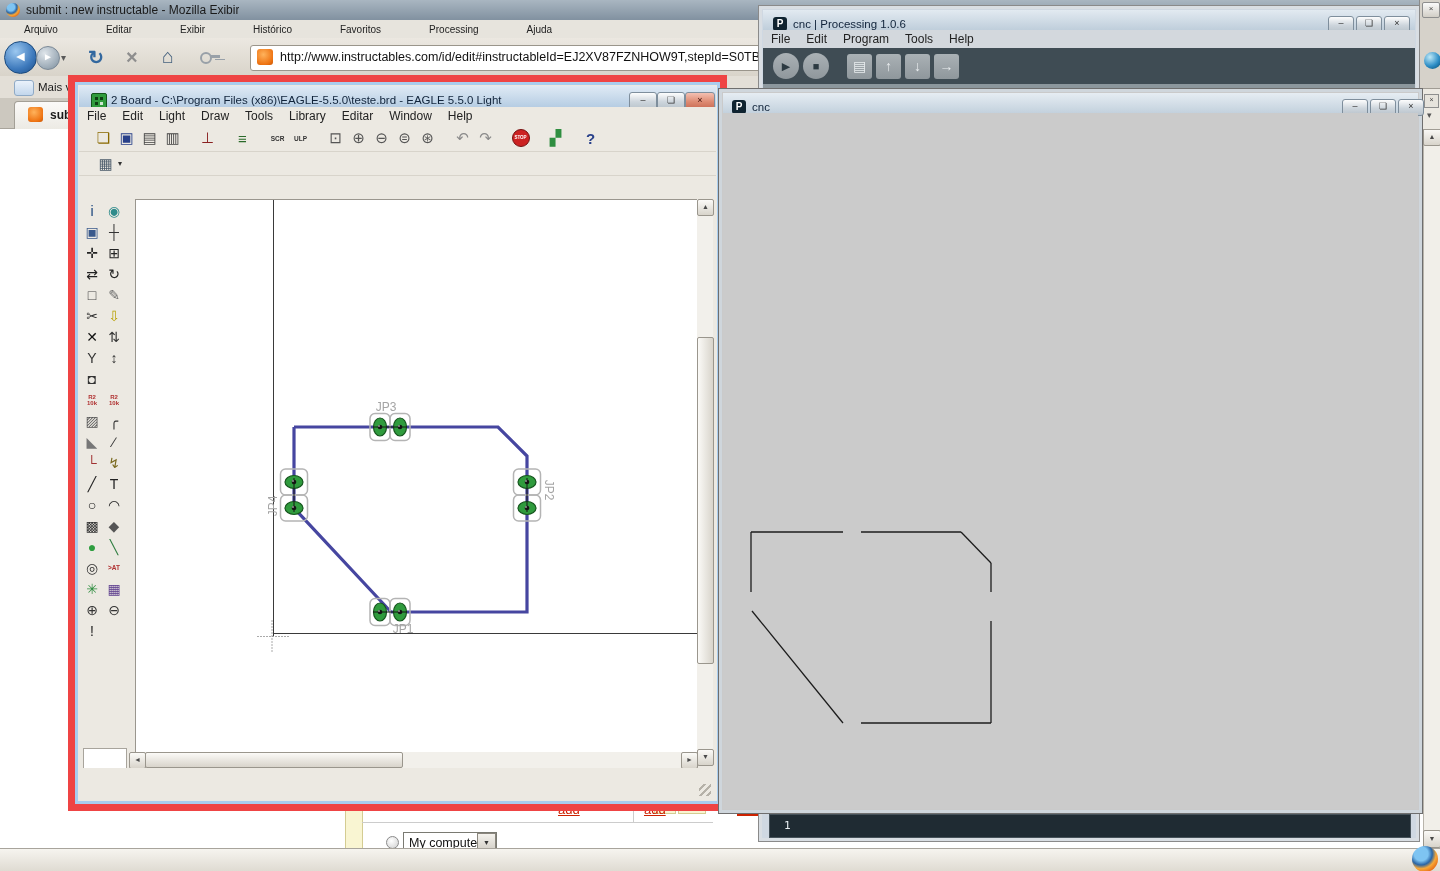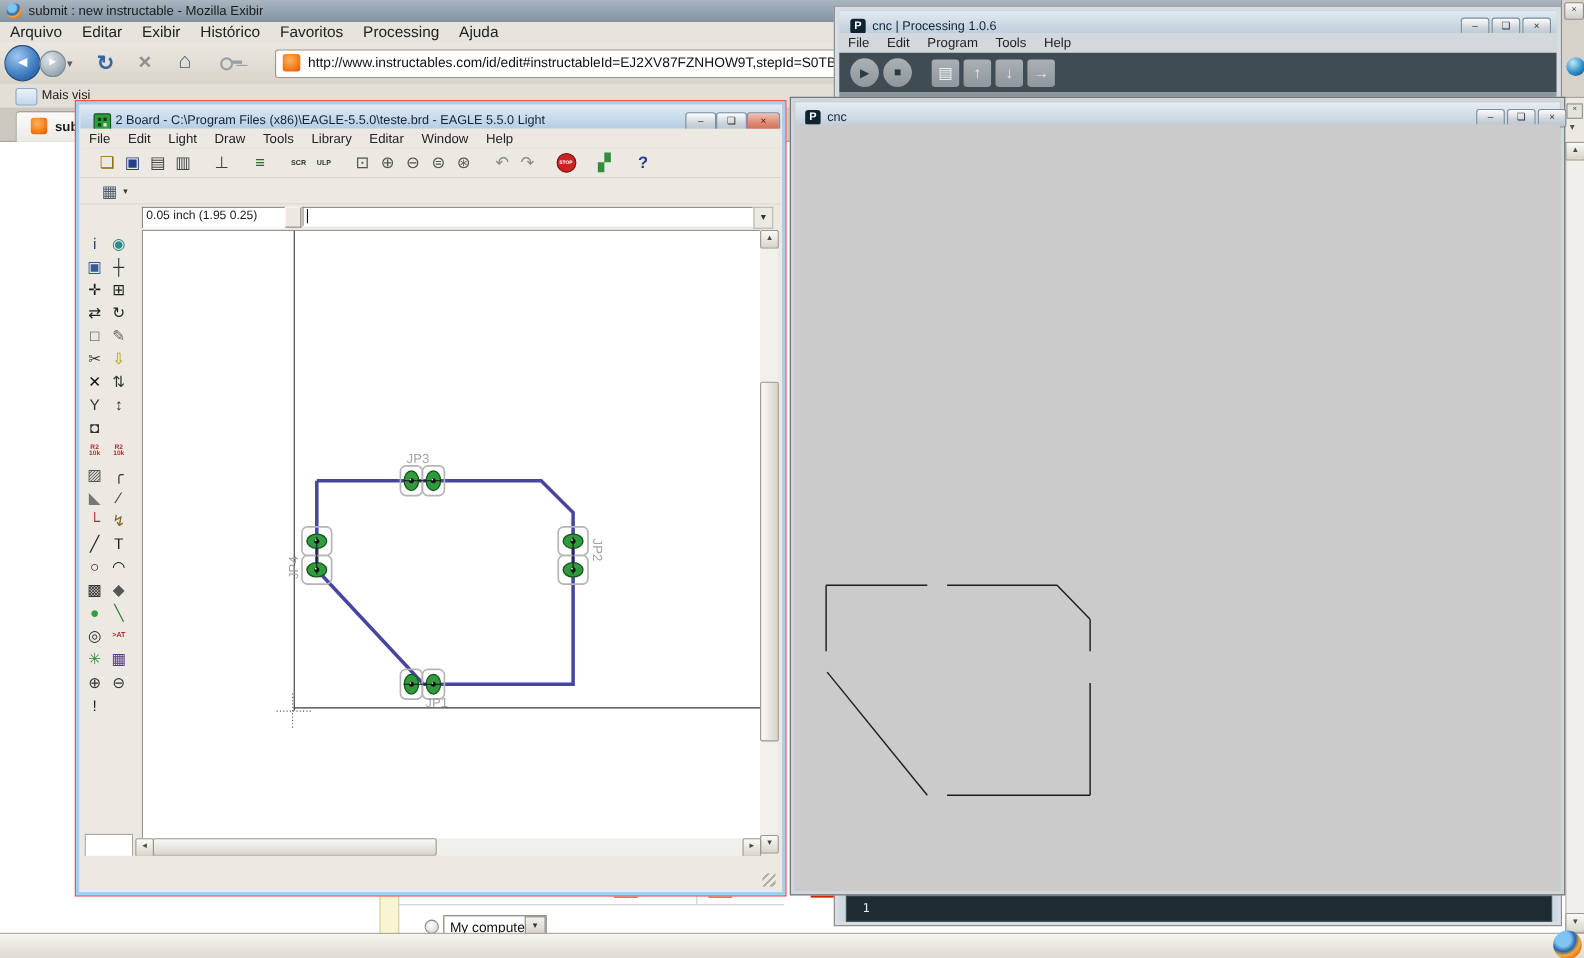--- a/index.html
+++ b/index.html
@@ -14,21 +14,21 @@
   .win-btn.close{background:linear-gradient(#f3c0b2,#dd8a72 55%,#c96a52);color:#41100a;}
   .sunken{border:1px solid;border-color:#8a867e #f8f6f2 #f8f6f2 #8a867e;background:#fff;}
   .raised{border:1px solid;border-color:#f8f6f2 #8a867e #8a867e #f8f6f2;}
   
   #ff-titlebar{left:0;top:0;width:1440px;height:20px;background:linear-gradient(#a9b6c1,#8191a0);
     border-bottom:1px solid #6c7c8a;}
   #ff-title{left:26px;top:3px;}
   .ff-logo{border-radius:50%;background:radial-gradient(circle at 35% 30%,#7ec4f2 0 28%,#2a65a5 45%,#f7a838 60%,#e2590a 85%,#9c3a05);}
   #ff-menubar{left:0;top:20px;width:1440px;height:18px;background:#e7e4dd;border-bottom:1px solid #cfccc4;}
   .menubar{display:flex;align-items:center;height:100%;}
-  .menu-item{padding:0 9px;font-size:14px;color:#222;}
+  .menu-item{padding:0 24px;font-size:10px;color:#222;}
   #ff-navbar{left:0;top:38px;width:1440px;height:38px;background:linear-gradient(#ece8e1,#d9d4ca);
     border-bottom:1px solid #b9b4aa;}
   #ff-back{left:4px;top:41px;width:31px;height:31px;border-radius:50%;
     background:radial-gradient(circle at 35% 30%,#9cc8f0,#3d79bc 60%,#1c4d87);border:1px solid #1a4a7e;
     color:#fff;text-align:center;line-height:29px;font-size:14px;}
   #ff-forward{left:36px;top:46px;width:22px;height:22px;border-radius:50%;
     background:radial-gradient(circle at 35% 30%,#dfe5ea,#9fadb9 65%,#7c8c99);border:1px solid #7a8896;
     color:#fff;text-align:center;line-height:20px;font-size:10px;}
   #ff-nav-caret{left:61px;top:52px;color:#5a5a5a;font-size:10px;}
   #ff-refresh{left:88px;top:46px;font-size:19px;font-weight:bold;color:#33689f;}
@@ -74,22 +74,22 @@
   #sliver{left:1419px;top:0;width:21px;height:128px;background:#d6d2ca;border-left:1px solid #8a8a8a;}
   #sliver-close{left:1422px;top:2px;width:16px;height:14px;border:1px solid #8e8e8e;border-radius:2px;
     background:linear-gradient(#fafafa,#d2cec6);font-size:8px;line-height:12px;text-align:center;color:#444;}
   #sliver-ball{left:1424px;top:52px;width:17px;height:17px;border-radius:50%;
     background:radial-gradient(circle at 35% 30%,#bfe9f7,#2f8fc7 55%,#1b6e9e 75%,#3fae52);}
   #sliver-box{left:1420px;top:88px;width:20px;height:40px;background:#ece9e2;border:1px solid #a09c94;}
   #sliver-box-close{left:1424px;top:94px;width:13px;height:12px;border:1px solid #8e8e8e;background:#e6e3dc;
     font-size:7px;line-height:10px;text-align:center;color:#444;}
   #sliver-caret{left:1427px;top:110px;font-size:9px;color:#555;}
   
-  #eagle{left:68px;top:91px;width:645px;height:722px;background:#ece9e2;
-    border:1px solid #ef4444;box-shadow:inset 0 0 0 3px #a9cdee;}
+  #eagle{left:68px;top:75px;width:645px;height:722px;background:#ece9e2;
+    border:7px solid #ef4444;box-shadow:inset 0 0 0 3px #a9cdee;}
   #eagle-titlebar{left:4px;top:4px;width:637px;height:21px;
     background:linear-gradient(#dfeaf5,#b6cde3);}
   #eagle-icon{left:12px;top:7px;width:14px;height:14px;background:#2f9b3d;border:1px solid #14541c;border-radius:2px;}
   #eagle-icon:before{content:"";position:absolute;left:3px;top:3px;width:3px;height:3px;background:#0d3d13;
     box-shadow:5px 0 #0d3d13,0 5px #0d3d13,5px 5px #cfe8d3;}
   #eagle-title{left:32px;top:8px;width:470px;font-size:11.5px;color:#10233a;}
   #eagle .win-btn{top:6px;}
   #eagle-menubar{left:4px;top:25px;width:637px;height:18px;background:#ece9e2;border-bottom:1px solid #d8d4cb;}
   #eagle-menubar .menu-item{padding:0 8px;font-size:12px;}
   #eagle-toolbar{left:4px;top:43px;width:637px;height:27px;background:#ece9e2;border-bottom:1px solid #d8d4cb;
@@ -262,27 +262,20 @@
         <span class="tool-icon" style="color: rgb(138, 138, 138);">↷</span>
         <span class="tool-icon stop gap">
           <span>STOP</span>
         </span>
         <span class="tool-icon gap" style="color: rgb(47, 142, 64);">▞</span>
         <span class="tool-icon b gap" style="color: rgb(40, 64, 138);">?</span>
       </div>
     <div class="abs" id="eagle-row2">
       <span class="tool-icon" style="color:#4a5a6a;">▦</span>
       <span style="font-size:8px;color:#333;">▾</span>
-    </div>
-    <div class="abs" id="eagle-parambar">
-      <div class="abs sunken" id="eagle-grid-value">0.05 inch (1.95 0.25)</div>
-      <div class="abs raised" id="eagle-param-spacer"></div>
-      <div class="abs sunken" id="eagle-command"></div>
-      <div class="abs" id="eagle-cursor"></div>
-      <div class="abs" id="eagle-command-caret">▼</div>
     </div>
     <div class="abs" id="eagle-palette">
         <span class="pal-cell b" style="color: rgb(21, 64, 122);">i</span>
         <span class="pal-cell" style="color: rgb(46, 139, 139);">◉</span>
         <span class="pal-cell" style="color: rgb(58, 90, 140);">▣</span>
         <span class="pal-cell" style="color: rgb(51, 51, 51);">┼</span>
         <span class="pal-cell" style="color: rgb(34, 34, 34);">✛</span>
         <span class="pal-cell" style="color: rgb(34, 34, 34);">⊞</span>
         <span class="pal-cell" style="color: rgb(34, 34, 34);">⇄</span>
         <span class="pal-cell" style="color: rgb(34, 34, 34);">↻</span>

